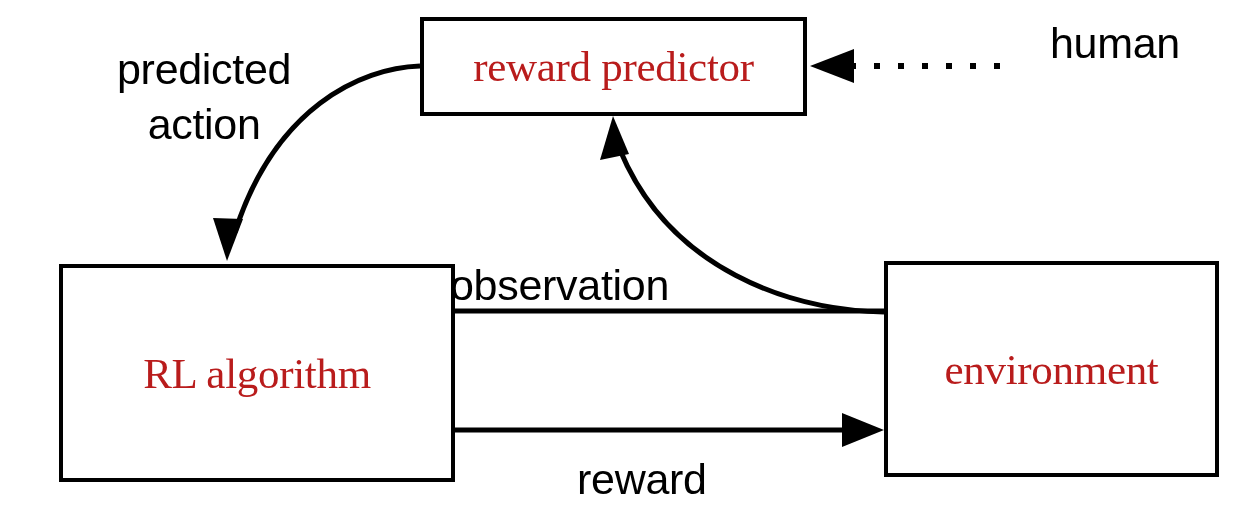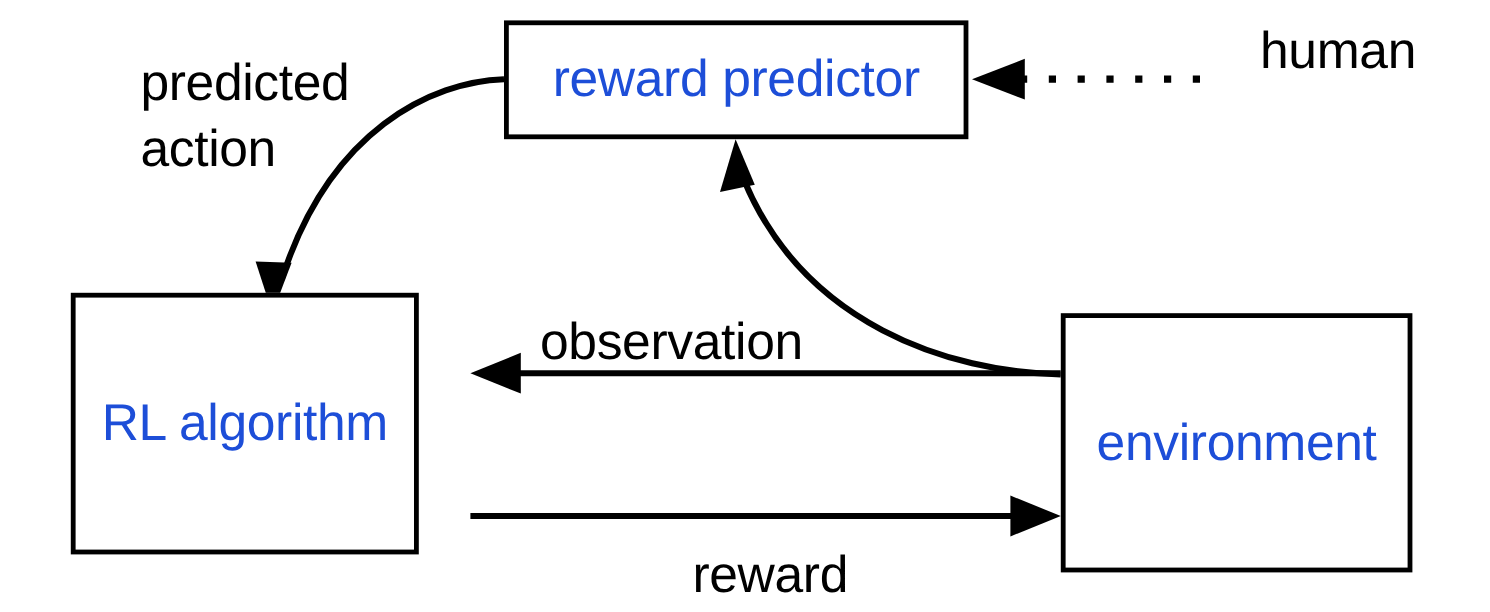--- a/index.html
+++ b/index.html
@@ -31,36 +31,37 @@
     background: #ffffff;
     display: flex;
     align-items: center;
     justify-content: center;
   }
   .node-label {
     font-size: 43px;
     line-height: 1;
     letter-spacing: -0.3px;
     white-space: nowrap;
-    color: #1d4ed8;
+    color: #b91c1c;
+    font-family: Liberation Serif, serif;
   }
   .edge-label {
     position: absolute;
     font-size: 43px;
     line-height: 1.28;
     letter-spacing: -0.3px;
     white-space: nowrap;
     color: #000000;
     text-align: center;
   }
   #box-reward-predictor { left: 420px; top: 17px; width: 387px; height: 99px; }
-  #box-rl-algorithm     { left: 59px;  top: 244px; width: 290px; height: 218px; }
-  #box-environment      { left: 884px; top: 261px; width: 293px; height: 216px; }
+  #box-rl-algorithm     { left: 59px;  top: 264px; width: 396px; height: 218px; }
+  #box-environment      { left: 884px; top: 261px; width: 335px; height: 216px; }
 
-  #label-predicted-reward { left: 117px;  top: 42px;  text-align: left; }
+  #label-predicted-reward { left: 117px;  top: 42px;  text-align: center; }
   #label-human-feedback   { left: 1012px; top: 16px;  width: 206px; text-align: center; }
   #label-observation      { left: 450px;  top: 258px; }
   #label-action           { left: 577px;  top: 452px; }
 </style>
 </head>
 <body>
 
 <div id="canvas">
 
   <svg class="layer" viewBox="0 0 1242 510" xmlns="http://www.w3.org/2000/svg">

